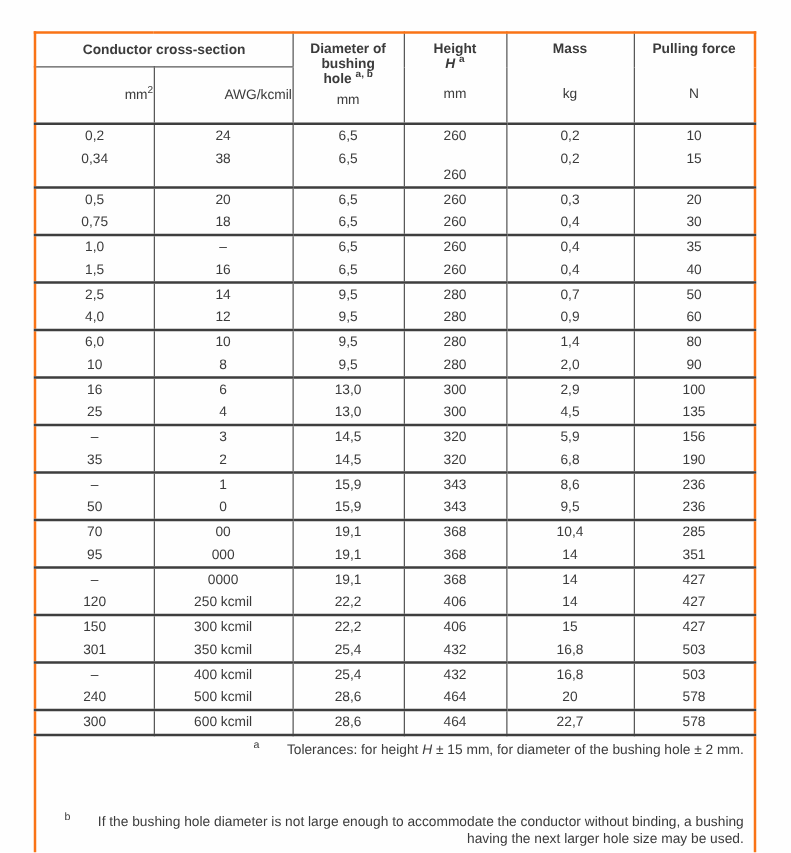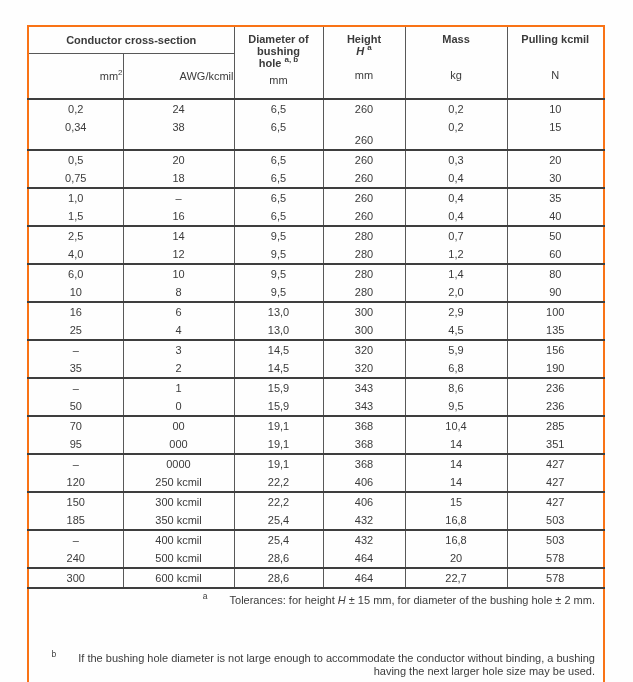--- a/index.html
+++ b/index.html
@@ -131,21 +131,21 @@
         <th class="tall" rowspan="2">
           <div>Height</div>
           <div><em class="sym">H</em>&nbsp;<sup>a</sup></div>
           <div class="unit u-h">mm</div>
         </th>
         <th class="tall" rowspan="2">
           <div>Mass</div>
           <div class="unit u-mass">kg</div>
         </th>
         <th class="tall" rowspan="2">
-          <div>Pulling kcmil</div>
+          <div>Pulling force</div>
           <div class="unit u-mass">N</div>
         </th>
       </tr>
       <tr class="sub">
         <th><span>mm</span><sup>2</sup></th>
         <th>AWG/kcmil</th>
       </tr>
     </thead>
     <tbody>
         <tr class="group">
@@ -239,21 +239,21 @@
           <td>
             <div class="line">9,5</div>
             <div class="line">9,5</div>
           </td>
           <td>
             <div class="line">280</div>
             <div class="line">280</div>
           </td>
           <td>
             <div class="line">0,7</div>
-            <div class="line">1,2</div>
+            <div class="line">0,9</div>
           </td>
           <td>
             <div class="line">50</div>
             <div class="line">60</div>
           </td>
         </tr>
         <tr class="group">
           <td>
             <div class="line">6,0</div>
             <div class="line">10</div>
@@ -405,21 +405,21 @@
             <div class="line">14</div>
           </td>
           <td>
             <div class="line">427</div>
             <div class="line">427</div>
           </td>
         </tr>
         <tr class="group">
           <td>
             <div class="line">150</div>
-            <div class="line">185</div>
+            <div class="line">301</div>
           </td>
           <td>
             <div class="line">300 kcmil</div>
             <div class="line">350 kcmil</div>
           </td>
           <td>
             <div class="line">22,2</div>
             <div class="line">25,4</div>
           </td>
           <td>

